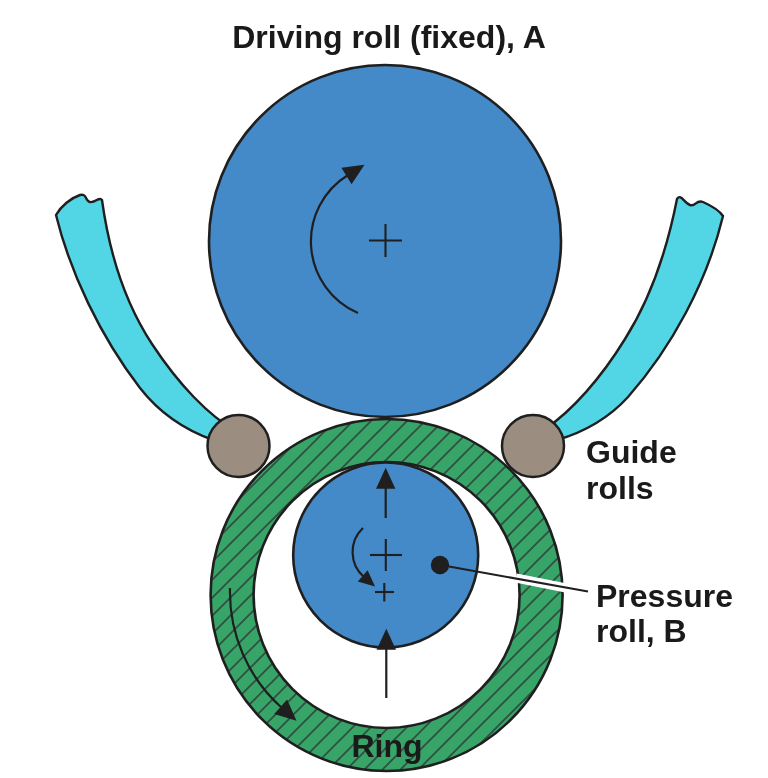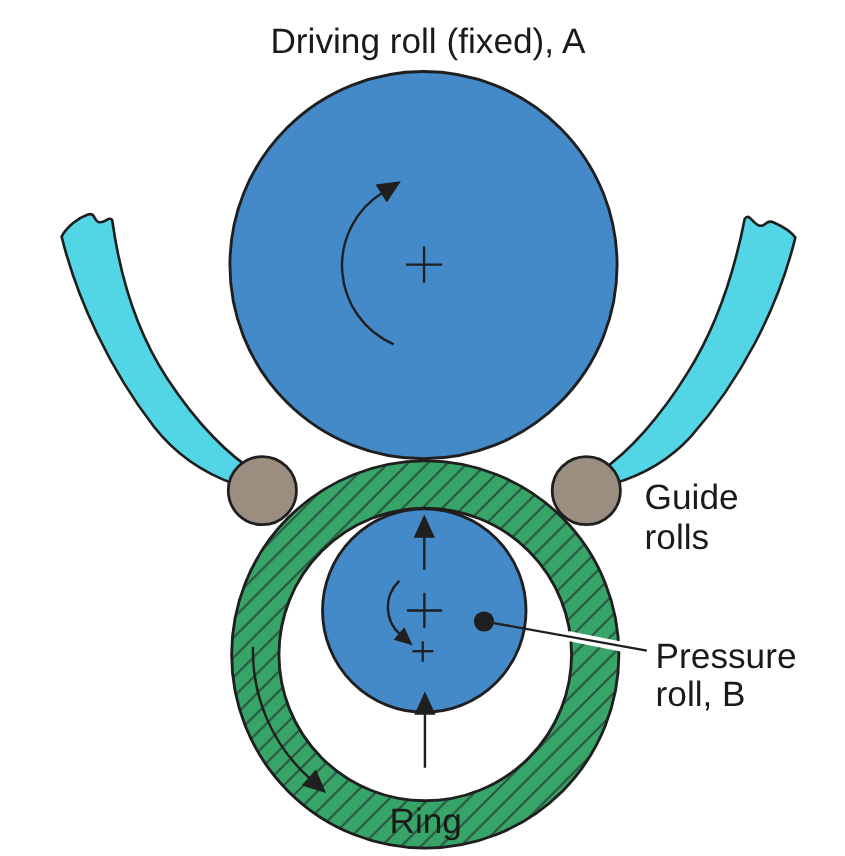--- a/index.html
+++ b/index.html
@@ -2,20 +2,21 @@
 <html style="--roll-blue: #4489c8; --ring-green: #37a567; --guide-arm-cyan: #52d6e6; --guide-roll-brown: #9b8e81; --outline: #1f1f1f; --hatch: #2b5340; --text: #1a1a1a; --background: #ffffff;"><head>
 <meta charset="utf-8">
 <style>
   html,body{margin:0;padding:0;background:#fff;}
   .stage{
     position:relative;
     width:768px;height:778px;
     background:var(--background,#fff);
     overflow:hidden;
     font-family:"Liberation Sans", sans-serif;
+    font-weight:bold;
   }
   svg{display:block;}
   .outline-stroke{stroke:var(--outline,#1f1f1f);}
   .fill-blue{fill:var(--roll-blue,#4489c8);}
   .fill-green{fill:var(--ring-green,#37a567);}
   .fill-cyan{fill:var(--guide-arm-cyan,#52d6e6);}
   .fill-brown{fill:var(--guide-roll-brown,#9b8e81);}
   .fill-dark{fill:var(--outline,#1f1f1f);}
   .no-fill{fill:none;}
   .annot{stroke:var(--outline,#1f1f1f);fill:none;stroke-width:2.2;}

